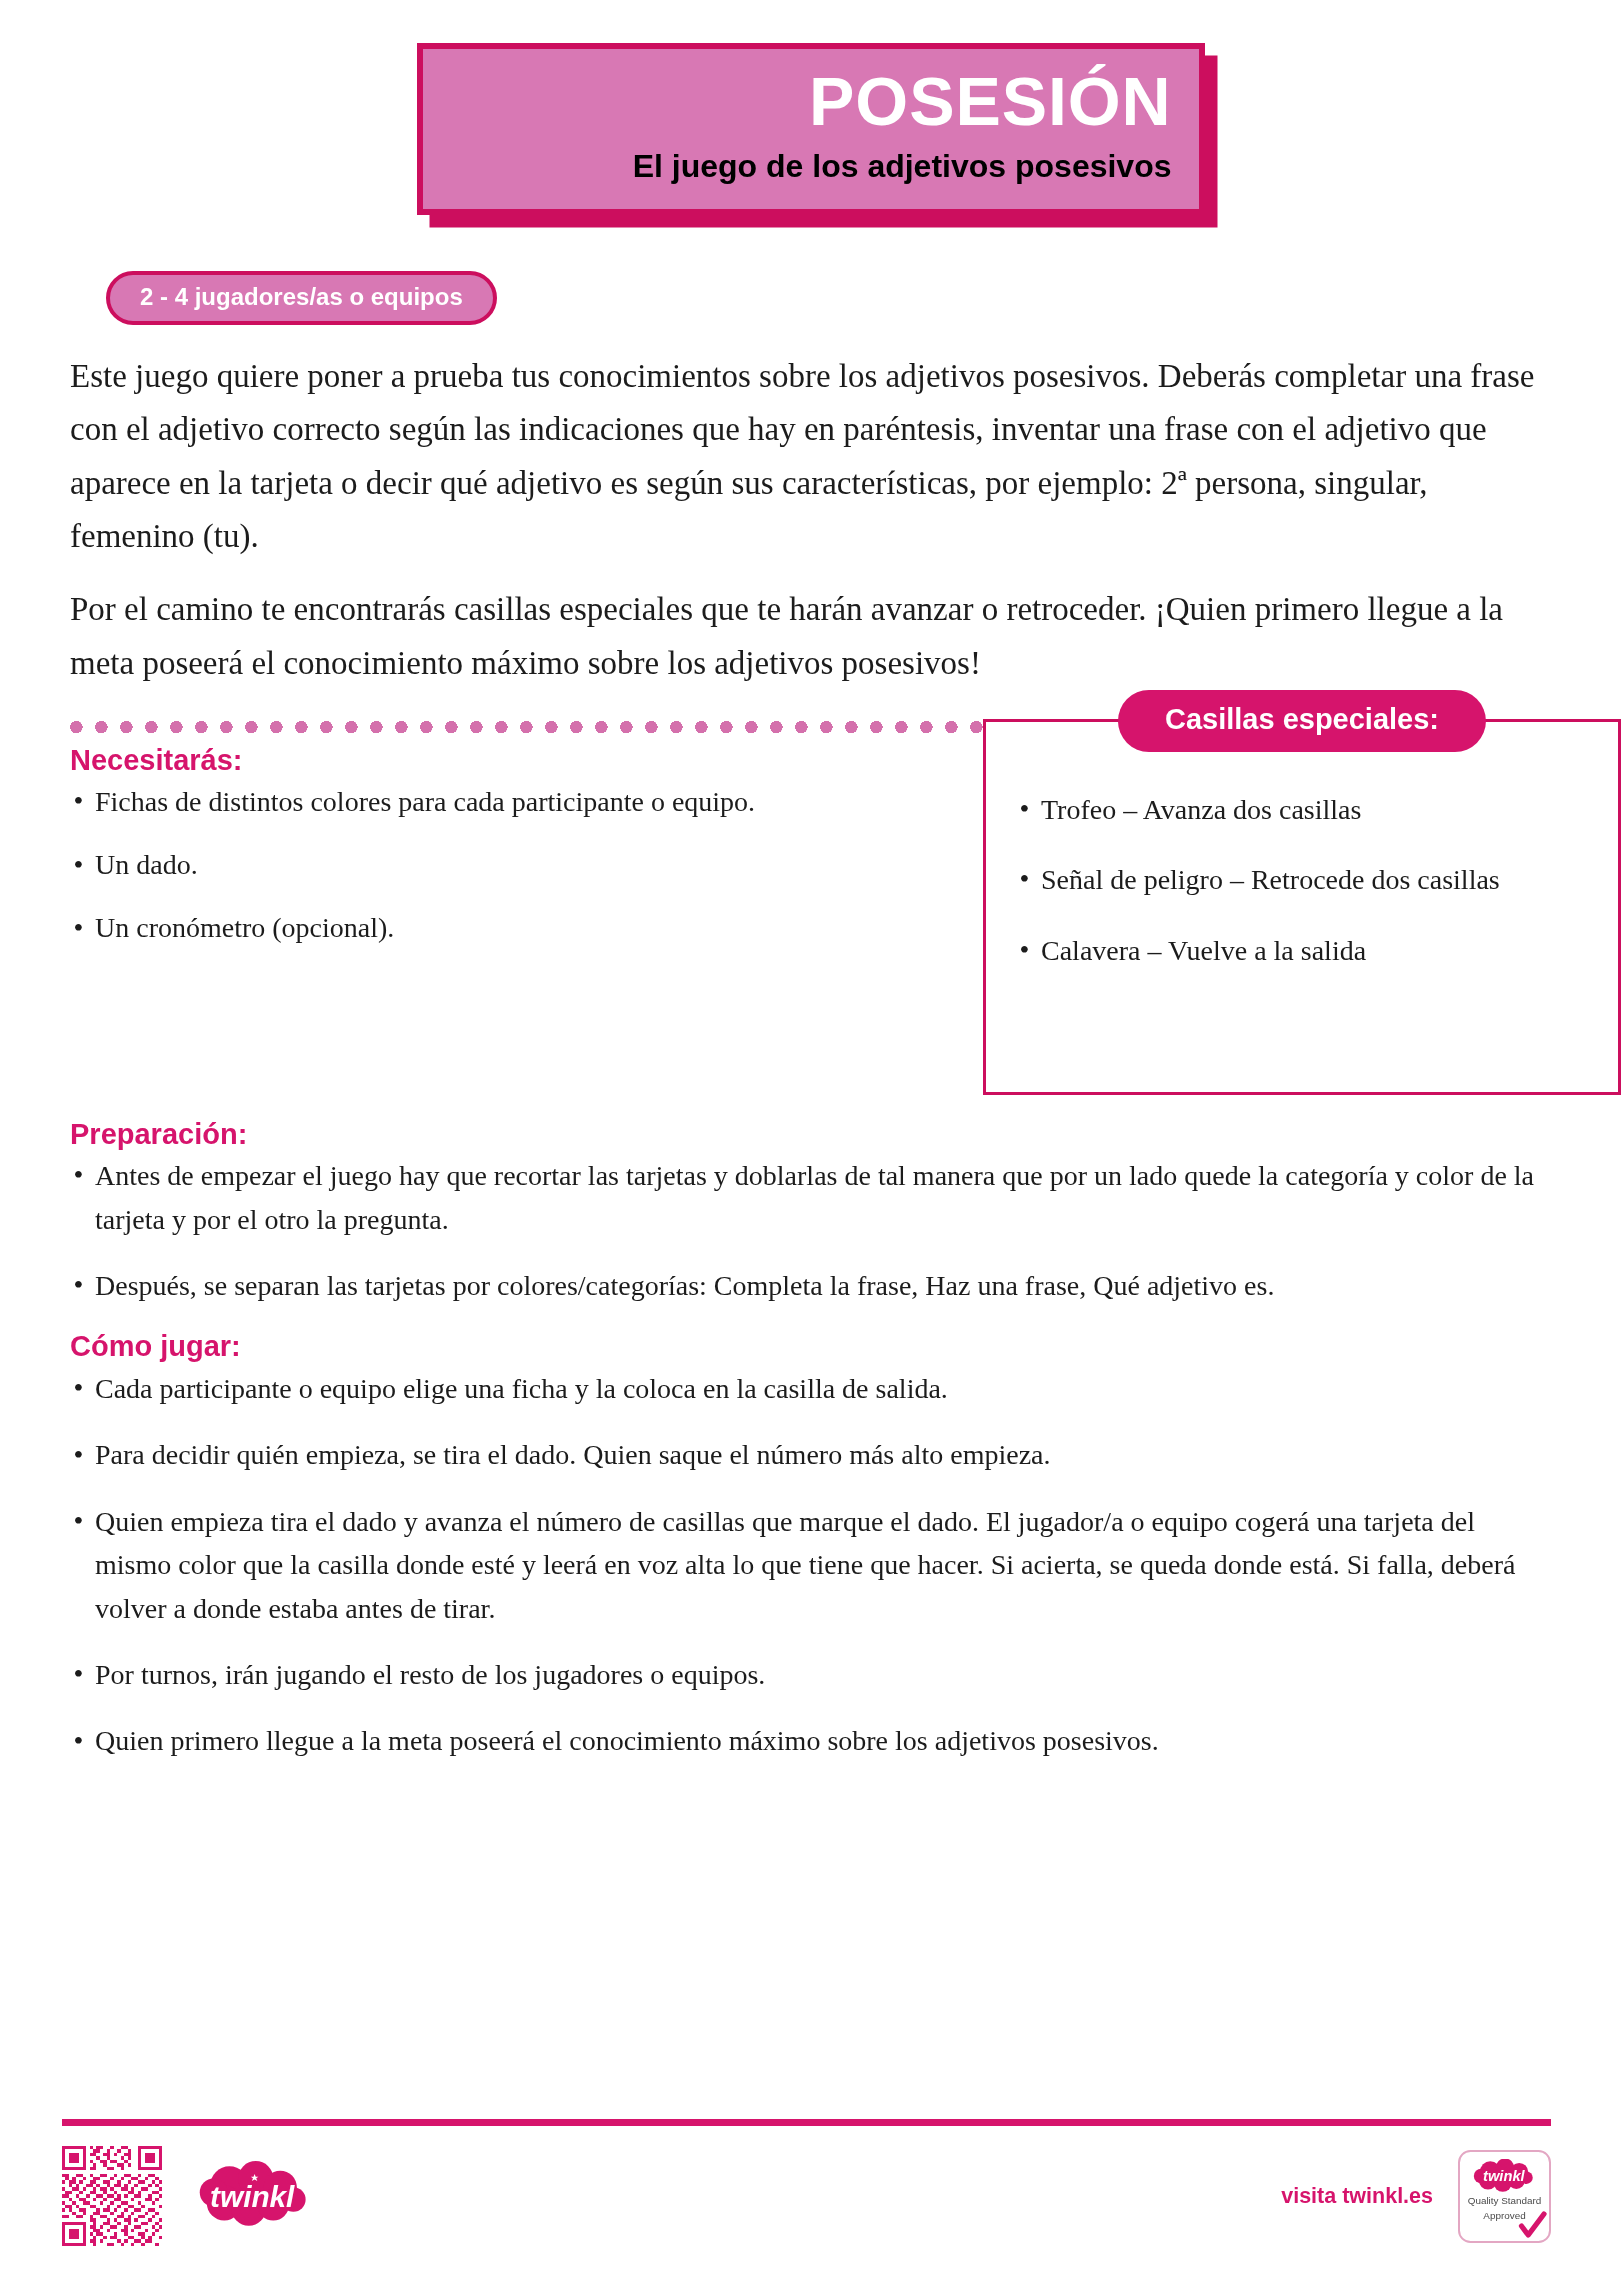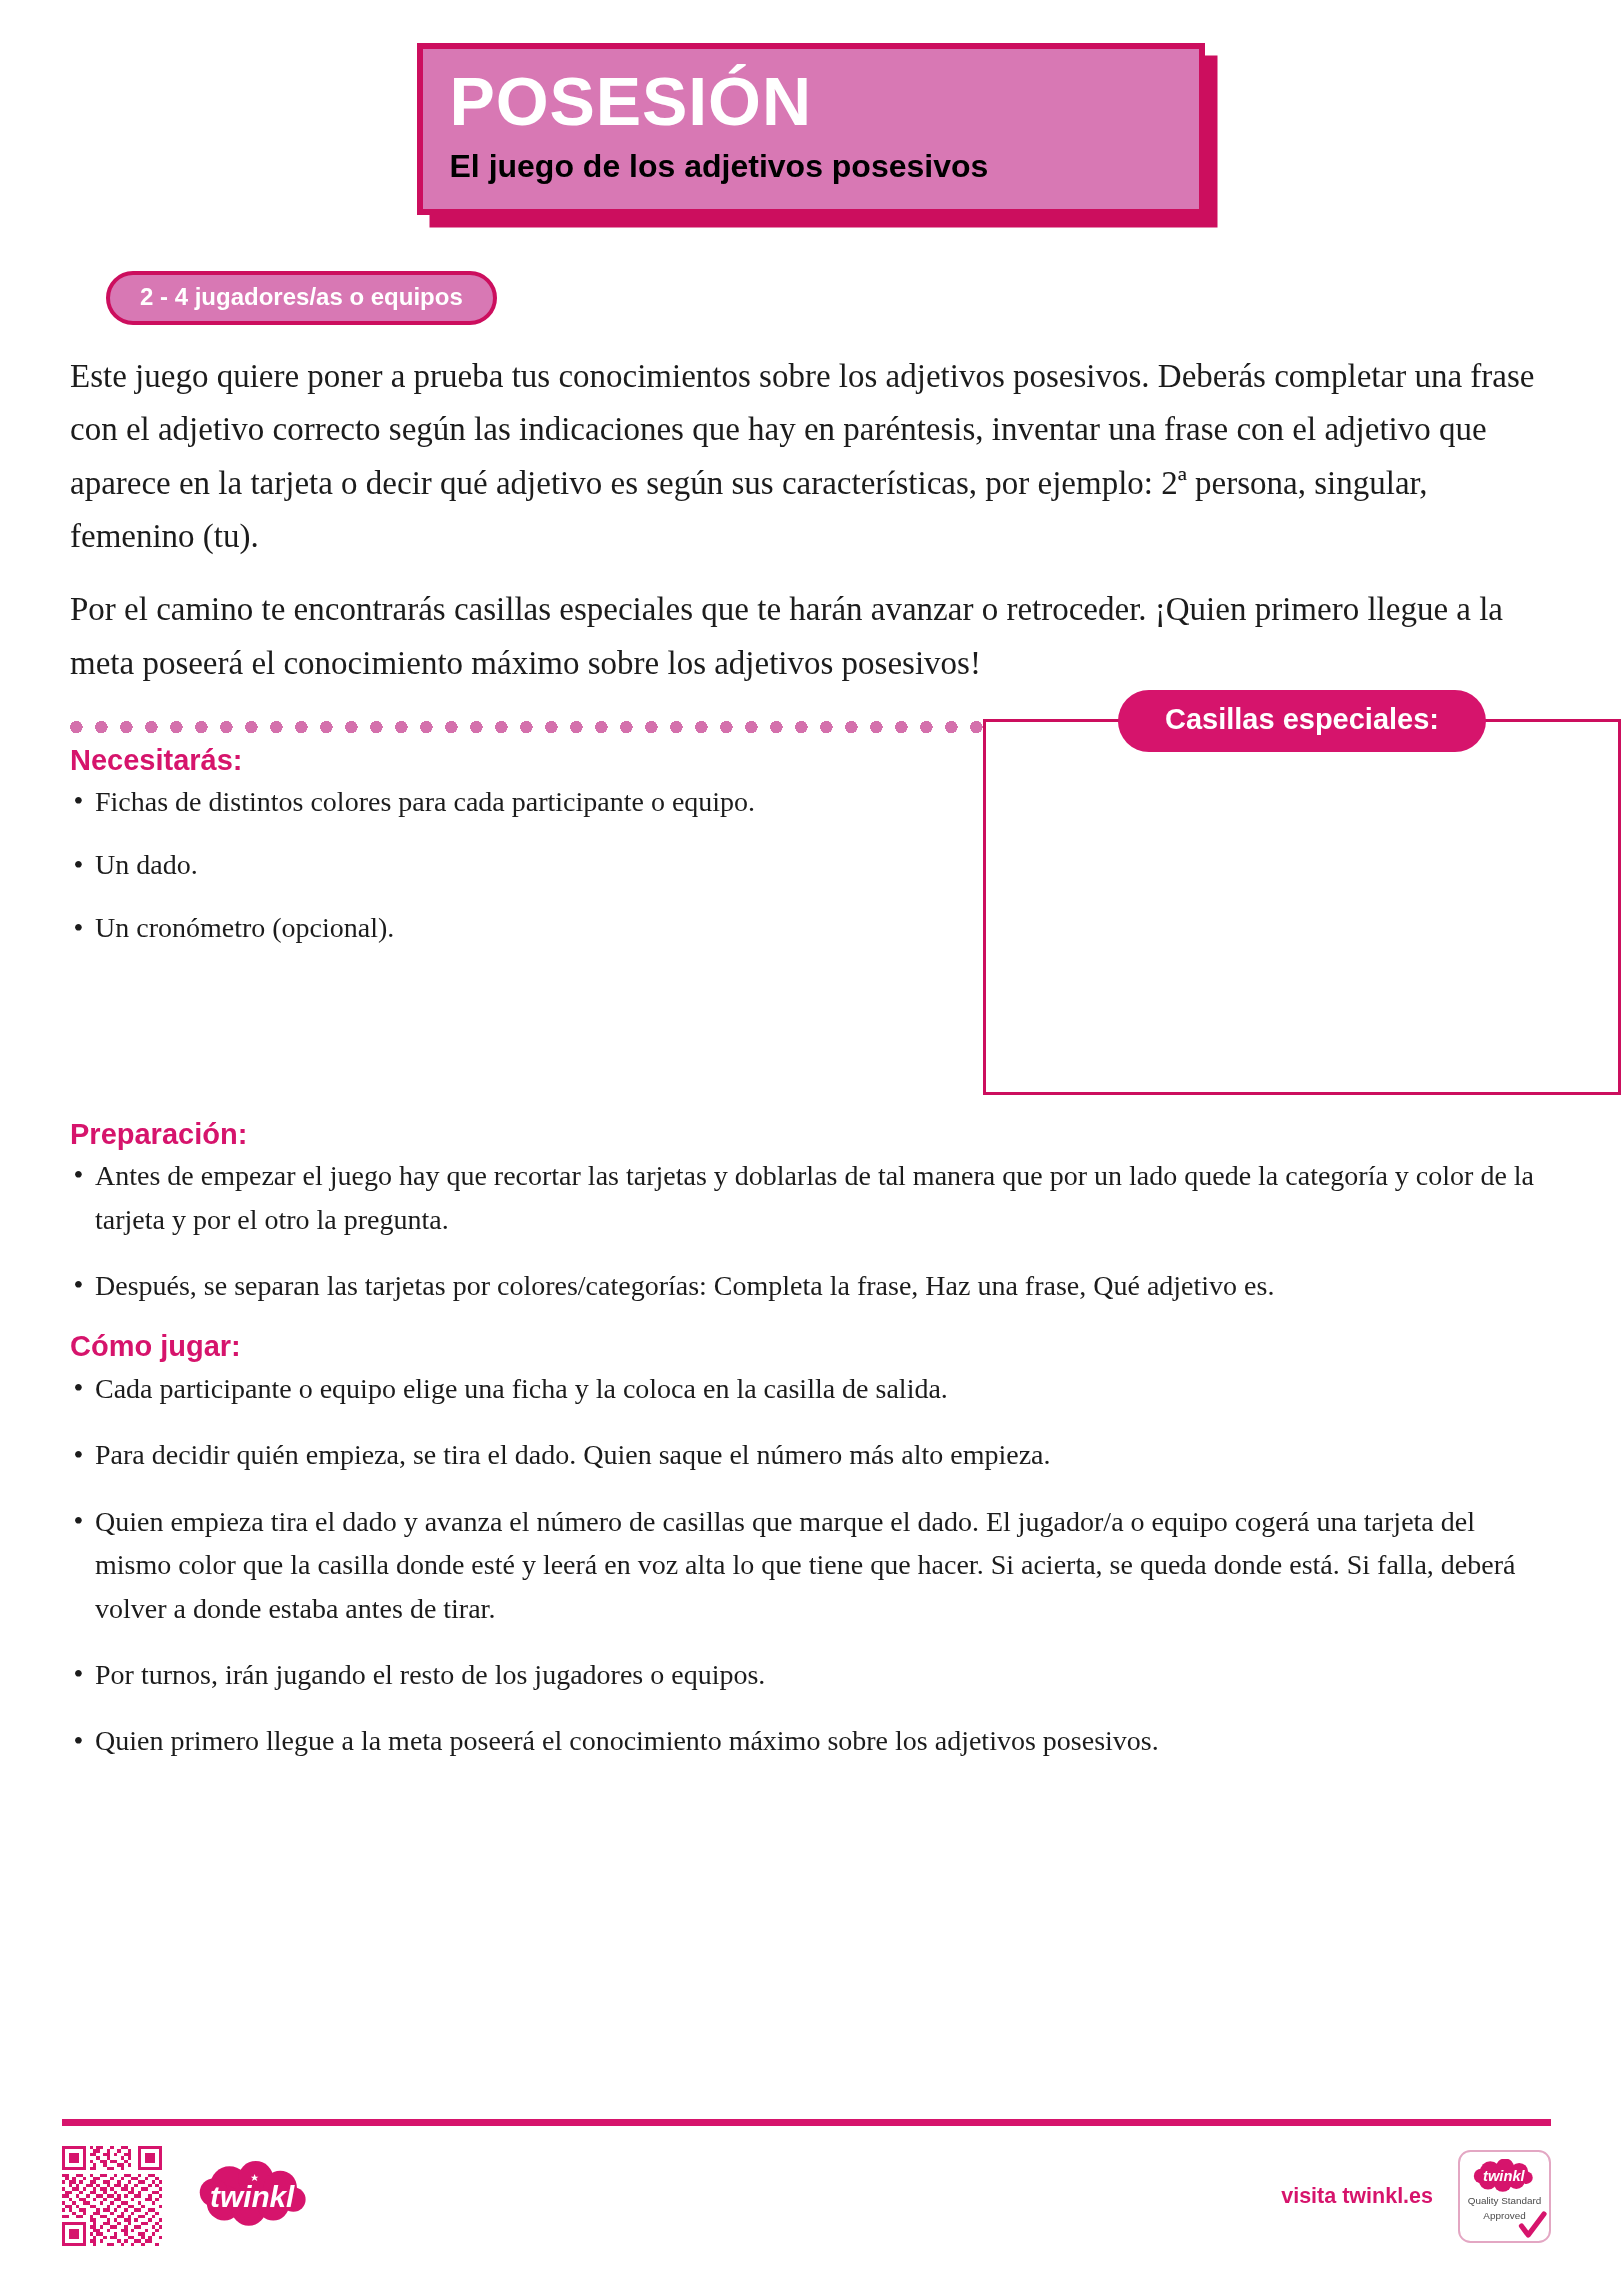--- a/index.html
+++ b/index.html
@@ -26,21 +26,21 @@
     display: flex;
     justify-content: center;
   }
   .title-banner {
     position: relative;
     width: 788px;
     background: #d878b4;
     border: 6.3px solid #cc0e5e;
     box-shadow: 12.5px 12.5px 0 0 #cc0e5e;
     padding: 16px 27px 23px 27px;
-    text-align: left;
+    text-align: right;
   }
   .title-main {
     font-size: 68px;
     font-weight: bold;
     color: #ffffff;
     letter-spacing: 0.9px;
     line-height: 1.08;
     font-family: "Liberation Sans Narrow", "Liberation Sans", sans-serif;
   }
   .title-sub {
@@ -258,20 +258,25 @@
       <h2 class="section">Necesitarás:</h2>
       <ul class="bullets">
         <li>Fichas de distintos colores para cada participante o equipo.</li>
         <li>Un dado.</li>
         <li>Un cronómetro (opcional).</li>
       </ul>
     </div>
 
     <div class="special-box">
       <div class="special-pill">Casillas especiales:</div>
+      <ul class="bullets">
+        <li>Trofeo – Avanza dos casillas</li>
+        <li>Señal de peligro – Retrocede dos casillas</li>
+        <li>Calavera – Vuelve a la salida</li>
+      </ul>
     </div>
 
   </div>
 
   <div class="lower">
 
     <div class="lower-section">
       <h2 class="section">Preparación:</h2>
       <ul class="bullets">
         <li>Antes de empezar el juego hay que recortar las tarjetas y doblarlas de tal manera que por un lado quede la categoría y color de la tarjeta y por el otro la pregunta.</li>

